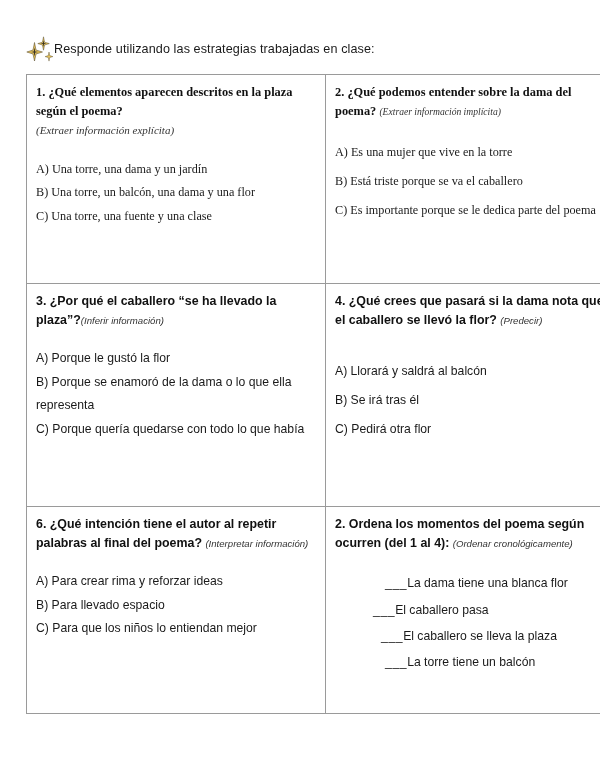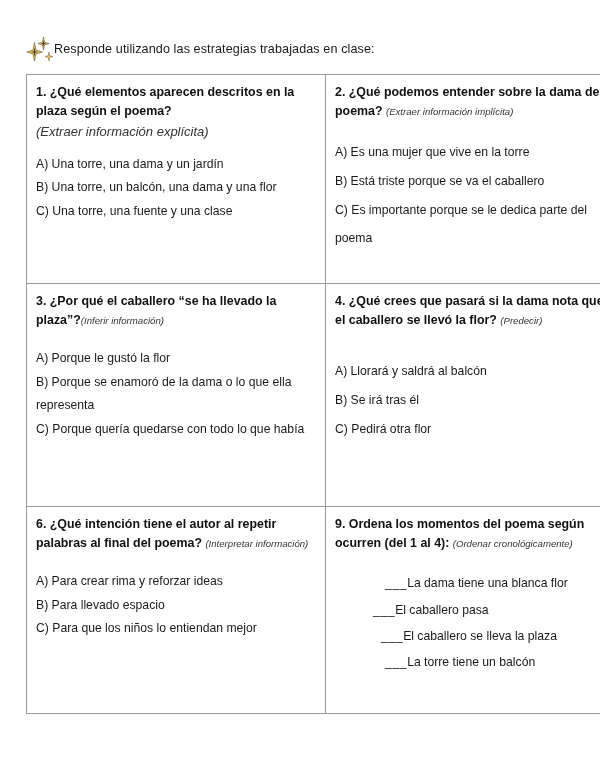--- a/index.html
+++ b/index.html
@@ -56,44 +56,44 @@
   }
   .qtable td {
     border: 1px solid #9a9a9a;
     vertical-align: top;
     padding: 8px 9px 10px 9px;
     background: #ffffff;
   }
   .col-left  { width: 280px; }
   .col-right { width: 271px; }
 
-  .row1 td { height: 190px; }
+  .row1 td { height: 190px; font-family: Liberation Serif, serif; }
   .row2 td { height: 204px; }
   .row3 td { height: 188px; }
 
   .q-title {
     font-size: 12.4px;
     font-weight: bold;
     line-height: 1.55;
     margin: 0 0 1px 0;
     color: #111111;
   }
   .q-hint {
     font-size: 9.6px;
     font-style: italic;
     font-weight: normal;
     color: #333333;
   }
   .q-hint-block {
     display: block;
-    font-size: 13px;
+    font-size: 11px;
     font-style: italic;
     color: #333333;
     line-height: 1.5;
-    margin: 0 0 2px 0;
+    margin: 0 0 10px 0;
   }
   .opts {
     margin: 0;
     padding: 0;
     list-style: none;
   }
   .opts li {
     font-size: 12.2px;
     line-height: 1.92;
     color: #1a1a1a;
@@ -196,21 +196,21 @@
         <td class="col-left">
           <p class="q-title"><span>6. ¿Qué intención tiene el autor al repetir palabras al final del poema?</span> <span class="q-hint">(Interpretar información)</span></p>
           <div class="spacer-md"></div>
           <ul class="opts">
             <li>A) Para crear rima y reforzar ideas</li>
             <li>B) Para llevado espacio</li>
             <li>C) Para que los niños lo entiendan mejor</li>
           </ul>
         </td>
         <td class="col-right">
-          <p class="q-title"><span>9. Ordena los momentos del poema según ocurren (del 1 al 4):</span> <span class="q-hint">(Ordenar cronológicamente)</span></p>
+          <p class="q-title"><span>2. Ordena los momentos del poema según ocurren (del 1 al 4):</span> <span class="q-hint">(Ordenar cronológicamente)</span></p>
           <div class="spacer-md"></div>
           <ul class="order-list">
             <li class="ind1"><span class="blank">___</span><span>La dama tiene una blanca flor</span></li>
             <li class="ind2"><span class="blank">___</span><span>El caballero pasa</span></li>
             <li class="ind3"><span class="blank">___</span><span>El caballero se lleva la plaza</span></li>
             <li class="ind4"><span class="blank">___</span><span>La torre tiene un balcón</span></li>
           </ul>
         </td>
       </tr>
 

